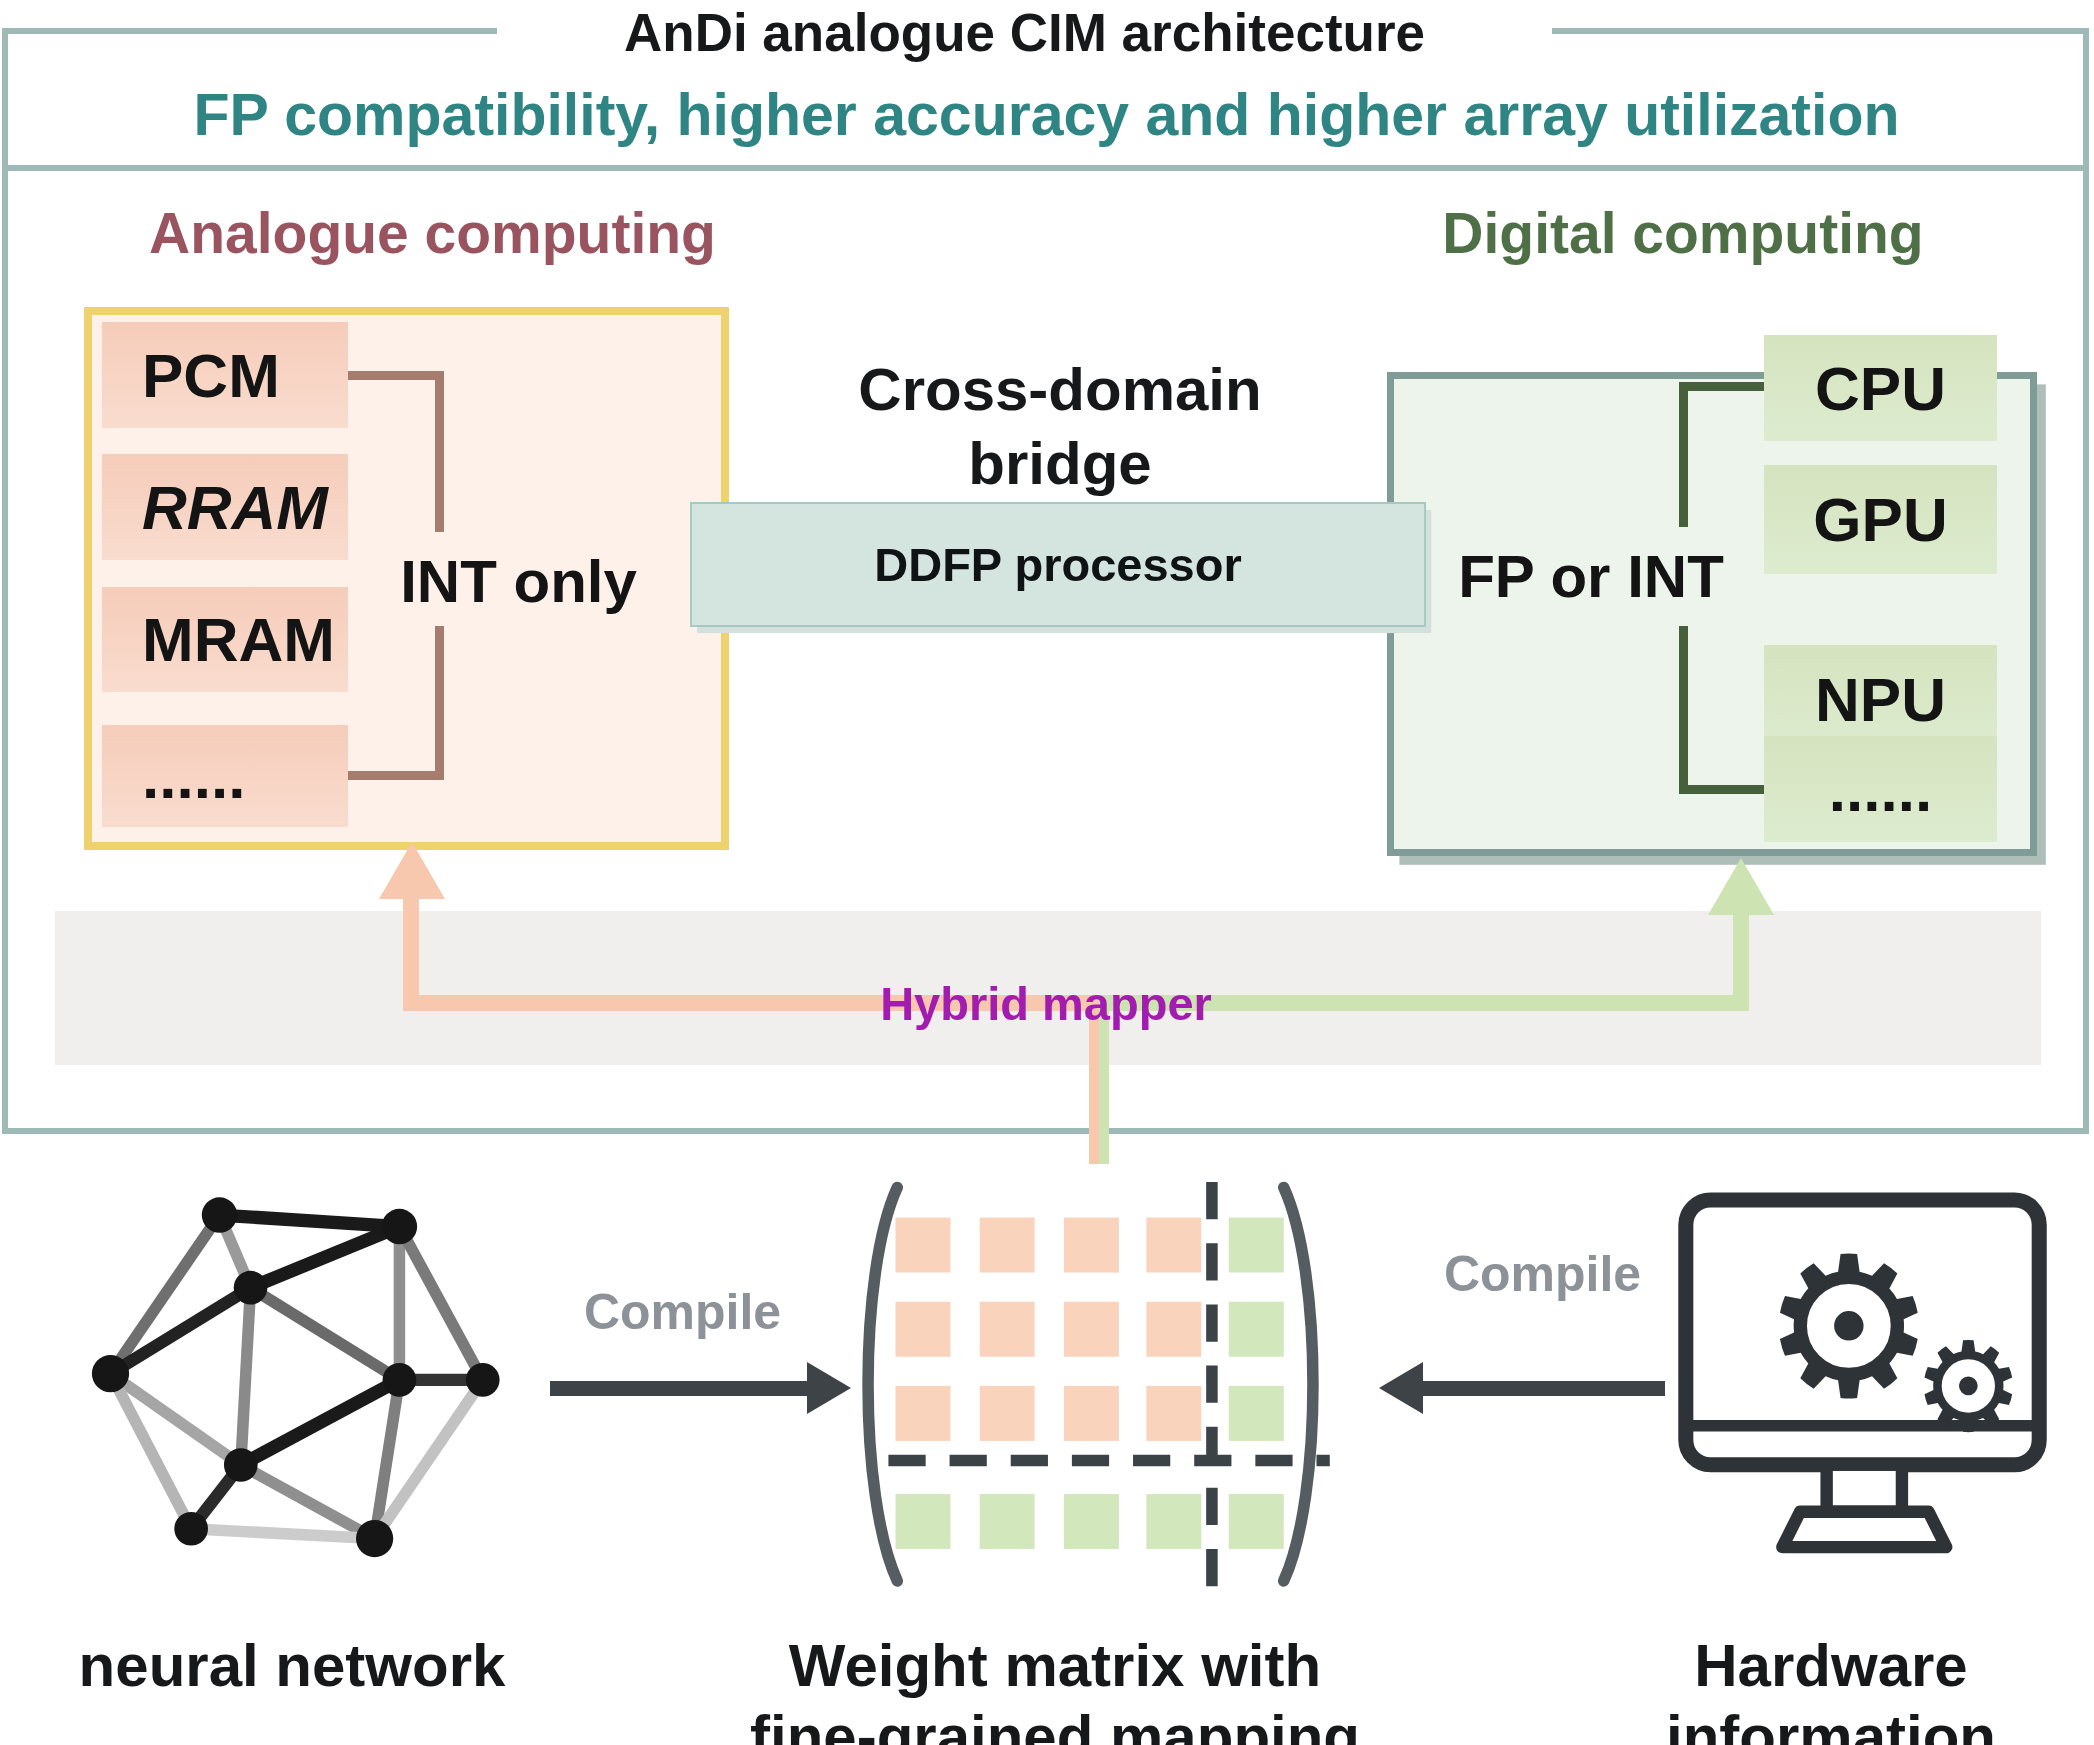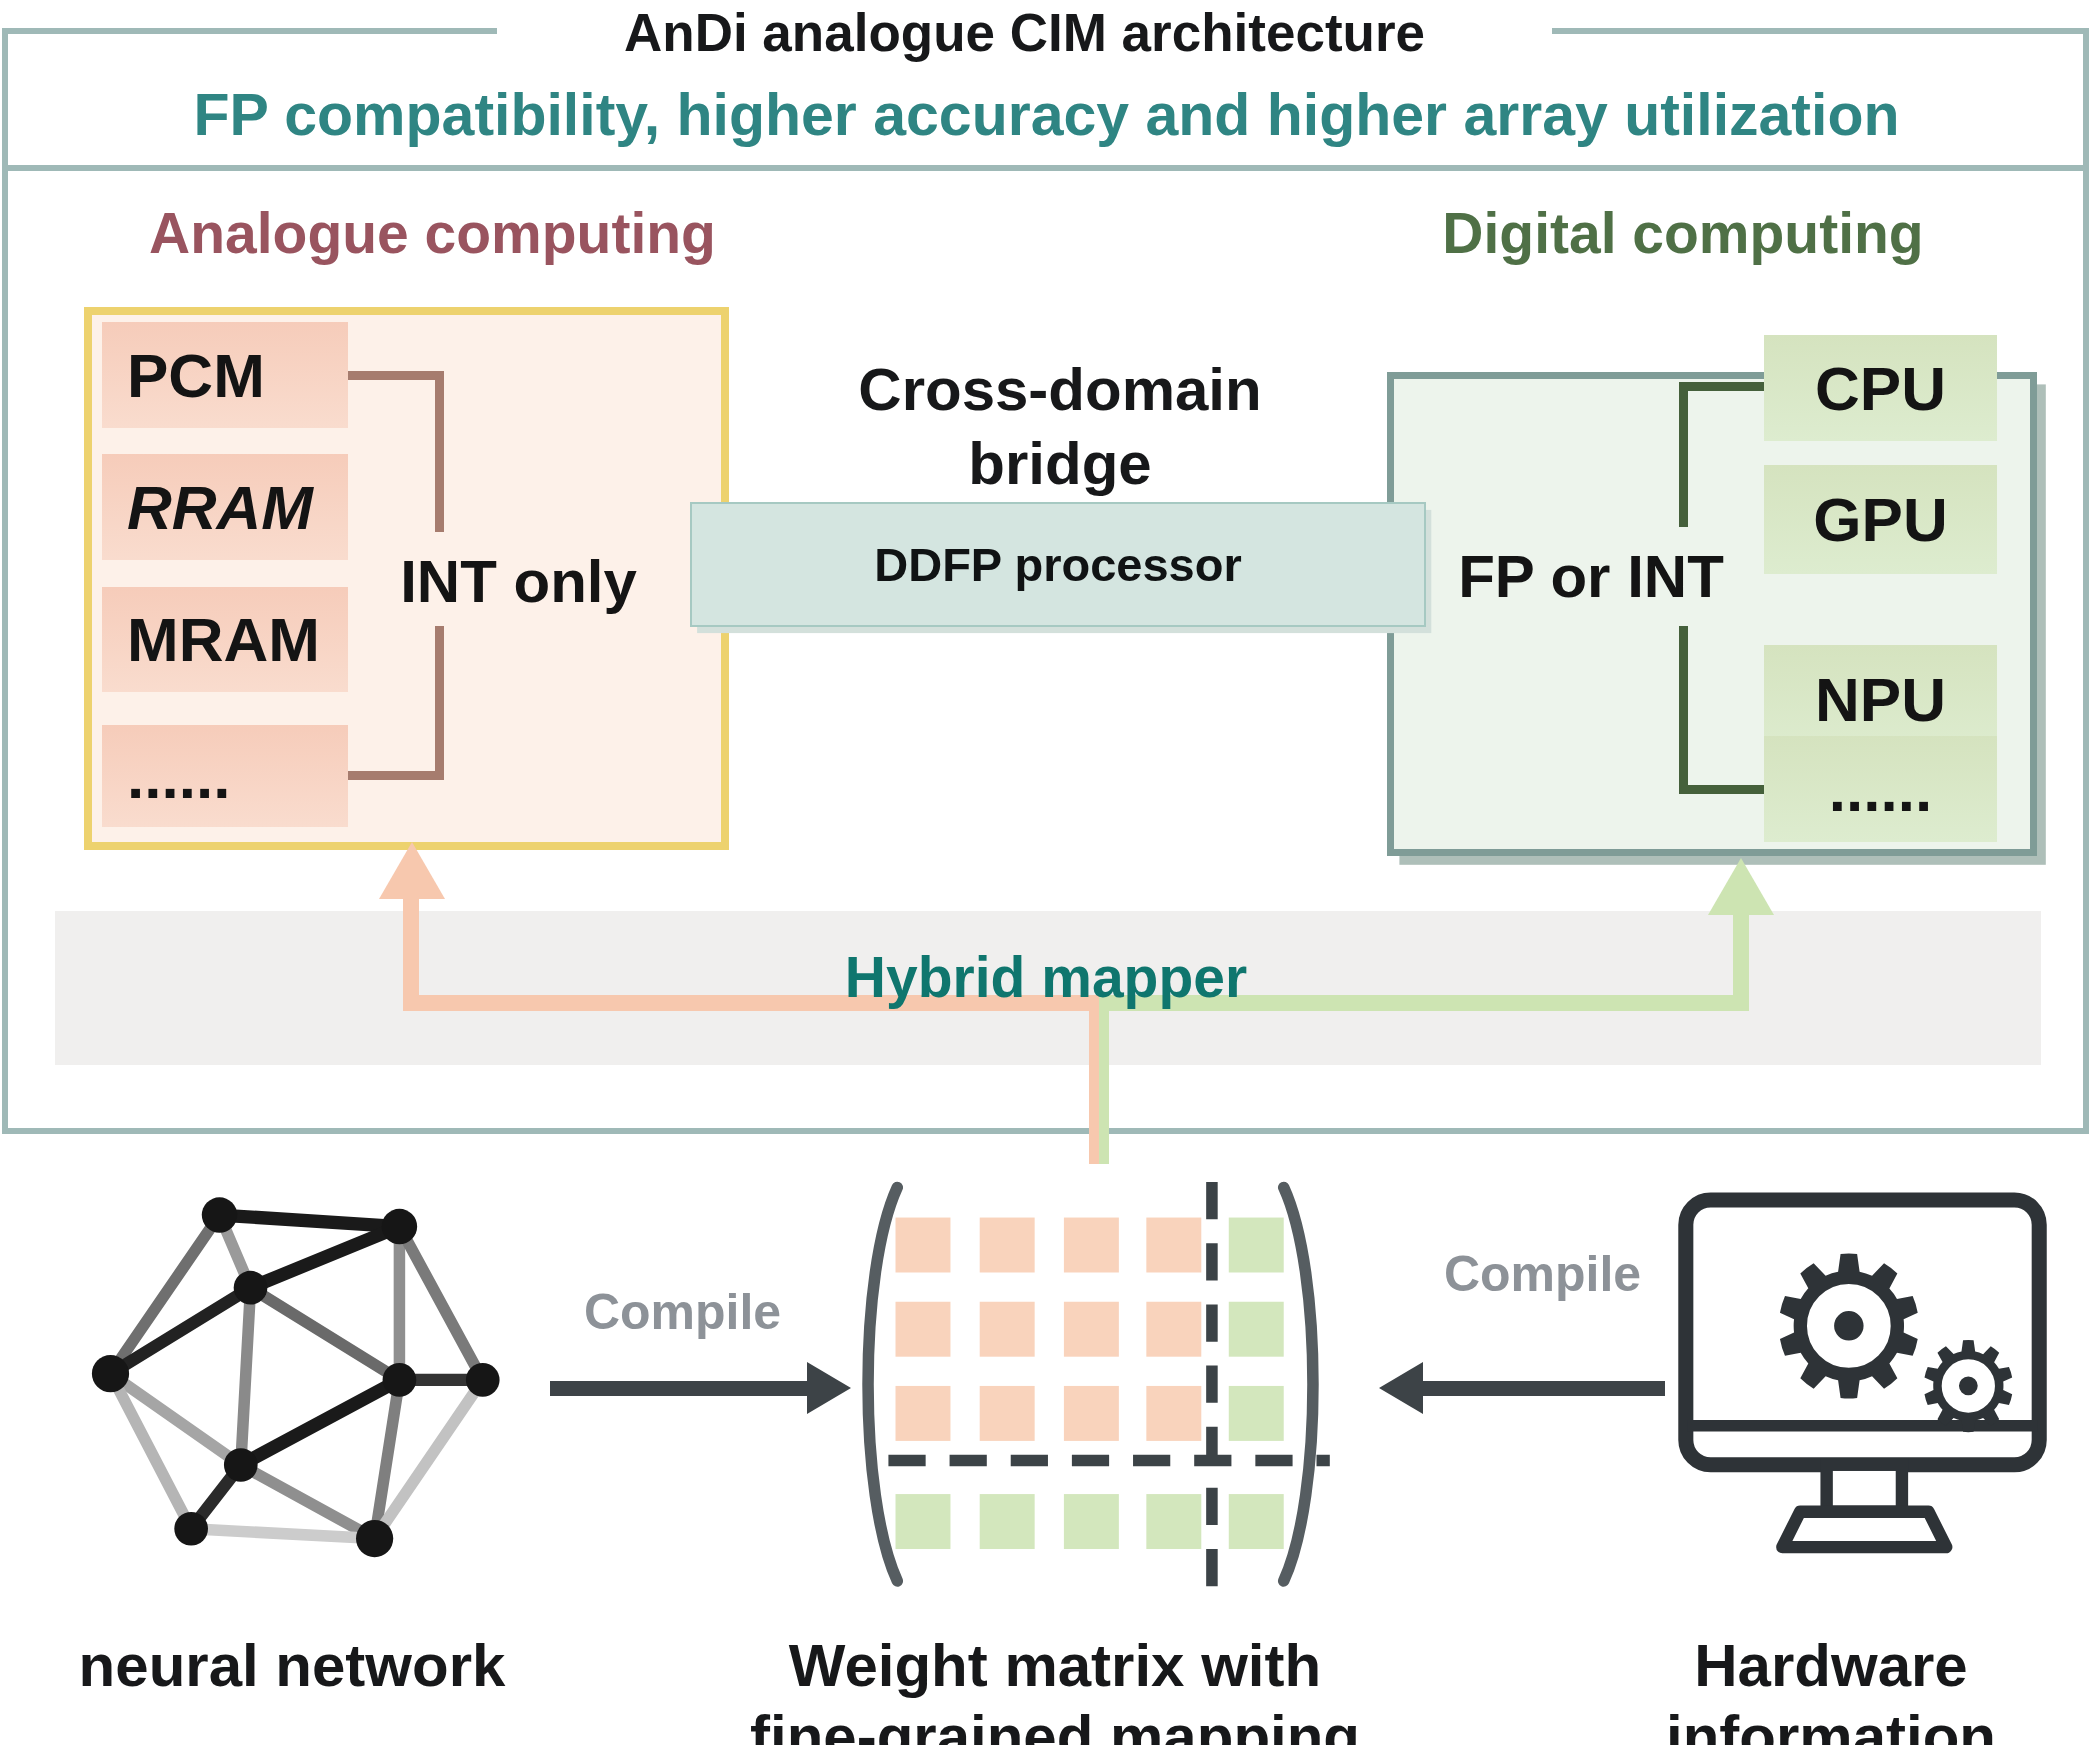--- a/index.html
+++ b/index.html
@@ -17,34 +17,34 @@
   .subtitle{left:89px;top:82px;width:1915px;height:66px;font-size:59px;color:var(--subtitle_text);}
   .divider{left:1.8px;top:165px;width:2087px;height:6.2px;background:var(--outer_border);}
 
   .section-header{font-size:57px;height:62px;}
   .analogue-header{left:102px;top:202px;width:661px;color:var(--analogue_header);}
   .digital-header{left:1380px;top:202px;width:606px;color:var(--digital_header);}
 
   
   .analogue-box{left:84px;top:307px;width:629px;height:527px;border:8px solid var(--analogue_border);background:var(--analogue_fill);}
   .chip{font-size:62px;color:#141414;}
-  .a-chip{left:102px;width:246px;background:linear-gradient(var(--analogue_chip),#f9dcce);display:flex;align-items:center;padding-left:25px;box-sizing:border-box;}
+  .a-chip{left:102px;width:246px;background:linear-gradient(var(--analogue_chip),#f9dcce);display:flex;align-items:center;padding-left:40px;box-sizing:border-box;}
   .d-chip{left:1764px;width:233px;background:linear-gradient(var(--digital_chip),#ddeccf);}
   .conn-a{background:var(--analogue_connector);}
   .conn-d{background:var(--digital_connector);}
   .mode-label{font-size:60px;color:#141414;}
 
   
   .digital-box{left:1387px;top:372px;width:636px;height:470px;border:7px solid var(--digital_border);background:var(--digital_fill);box-shadow:10.6px 10.6px 0 -1.8px #aebfb9;}
   .ddfp-box{left:690px;top:502px;width:732px;height:121px;border:2.7px solid var(--ddfp_border);background:var(--ddfp_fill);box-shadow:6.2px 7px 0 -0.9px #d3e0db;font-size:47px;color:#101314;}
   .bridge-label{left:825px;top:353px;width:470px;font-size:60px;line-height:74px;color:var(--black_text);}
 
   
   .gray-band{left:55px;top:911px;width:1986px;height:154px;background:var(--band_fill);}
-  .mapper-label{left:709px;top:946px;width:674px;height:62px;font-size:57px;color:#0f766e;z-index:6;}
+  .mapper-label{left:709px;top:972px;width:674px;height:62px;font-size:47px;color:#a21caf;z-index:6;}
   .arr-salmon{background:var(--arrow_salmon);}
   .arr-green{background:var(--arrow_green);}
   .tri-up{width:0;height:0;border-left:33px solid transparent;border-right:33px solid transparent;}
 
   
   .big-label{font-size:60px;line-height:71px;color:var(--black_text);}
   .compile-label{font-size:50px;color:var(--gray_text);}
   .dark-shaft{background:var(--dark);height:15px;}
   .tri-right{width:0;height:0;border-top:26.6px solid transparent;border-bottom:26.6px solid transparent;border-left:44px solid var(--dark);}
   .tri-left{width:0;height:0;border-top:26.6px solid transparent;border-bottom:26.6px solid transparent;border-right:44px solid var(--dark);}

